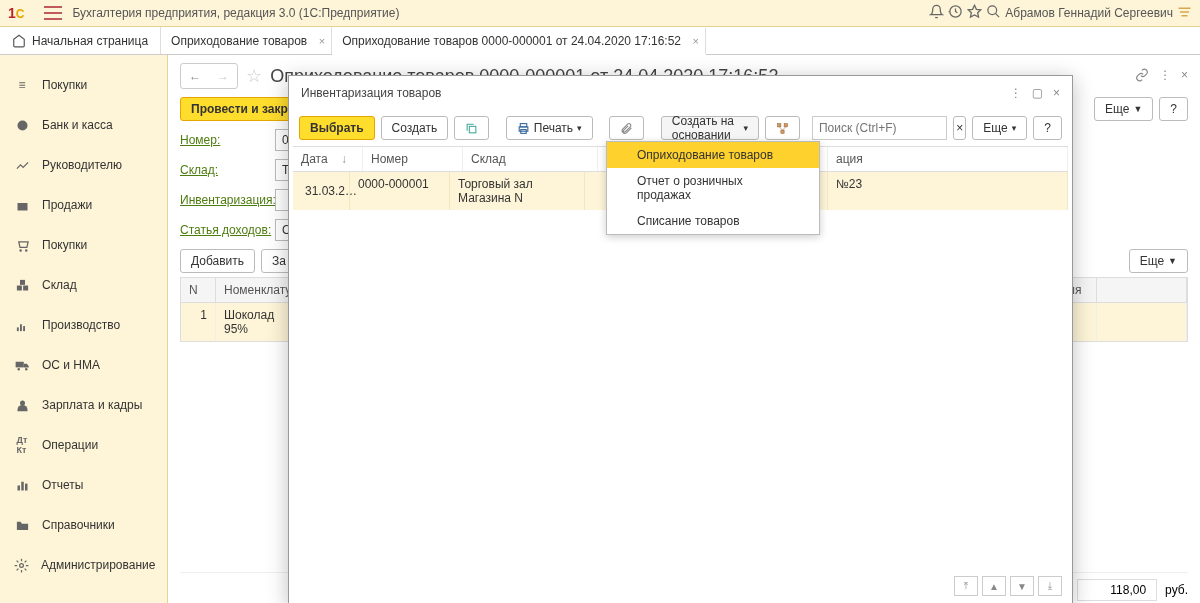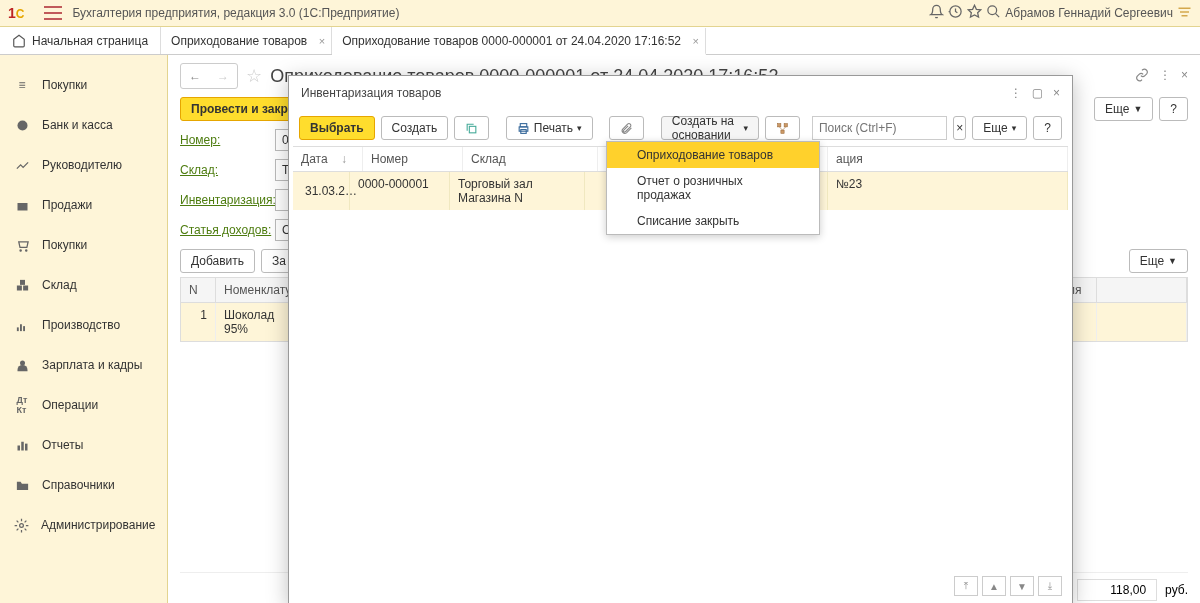--- a/index.html
+++ b/index.html
@@ -178,20 +178,31 @@
           <svg width="15" height="15" viewBox="0 0 24 24" fill="#666">
             <rect x="3" y="15" width="3" height="6"></rect>
             <rect x="8" y="10" width="3" height="11"></rect>
             <rect x="13" y="13" width="3" height="8"></rect>
           </svg>
         </span>
         <span>Производство</span>
       </div>
     <div class="side-item">
         <span class="side-icon">
+          <svg width="15" height="13" viewBox="0 0 24 20" fill="#666">
+            <rect x="1" y="4" width="13" height="9"></rect>
+            <path d="M14 7h5l3 4v2h-8z"></path>
+            <circle cx="6" cy="16" r="2"></circle>
+            <circle cx="18" cy="16" r="2"></circle>
+          </svg>
+        </span>
+        <span>ОС и НМА</span>
+      </div>
+    <div class="side-item">
+        <span class="side-icon">
           <svg width="15" height="15" viewBox="0 0 24 24" fill="#666">
             <circle cx="12" cy="8" r="4"></circle>
             <path d="M4 21v-2a6 6 0 0 1 16 0v2z"></path>
           </svg>
         </span>
         <span>Зарплата и кадры</span>
       </div>
     <div class="side-item">
         <span class="side-icon" style="font-size:9px;font-weight:bold">Дт<br>Кт</span>
         <span>Операции</span>
@@ -375,21 +386,21 @@
           </div>
         <div style="width:100px">0000-000001</div>
         <div style="width:135px">Торговый зал Магазина N</div>
         <div style="flex:1"></div>
         <div style="width:240px"> №23</div>
       </div>
 
       <div class="dropdown-menu">
         <div class="dropdown-item active">Оприходование товаров</div>
         <div class="dropdown-item">Отчет о розничных продажах</div>
-        <div class="dropdown-item">Списание закрыть</div>
+        <div class="dropdown-item">Списание товаров</div>
       </div>
 
       <div class="dialog-footer">
         <div class="footer-btn">⤒</div>
         <div class="footer-btn">▲</div>
         <div class="footer-btn">▼</div>
         <div class="footer-btn">⤓</div>
       </div>
     </div>
   </div>

